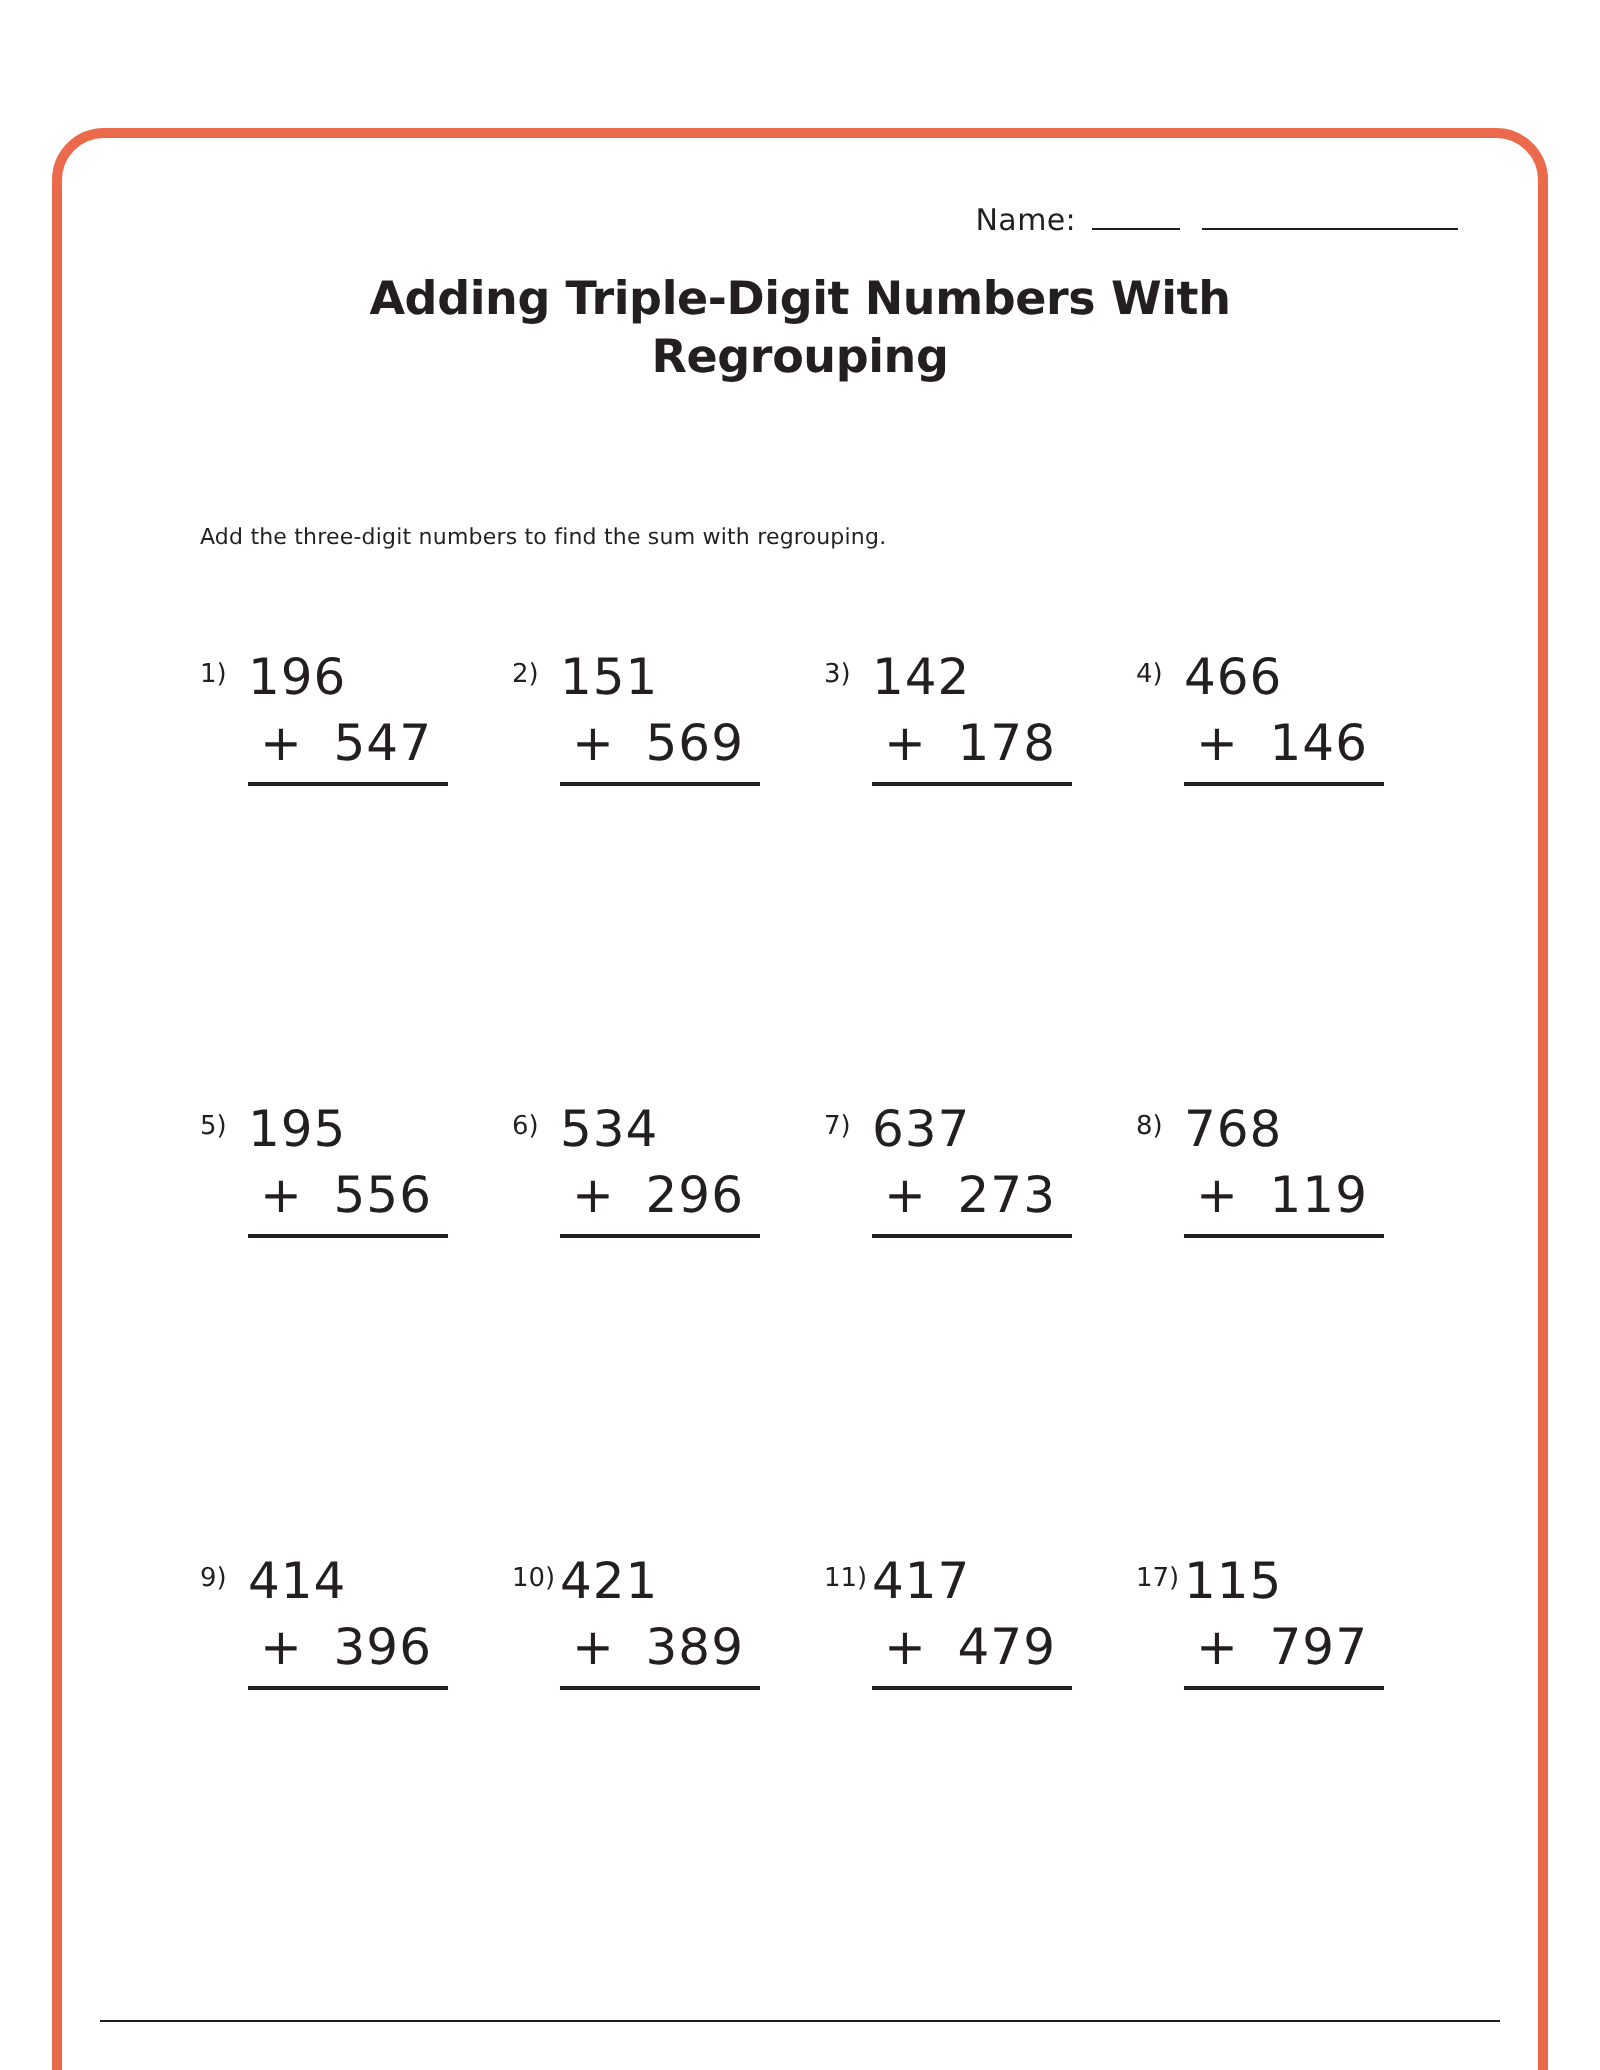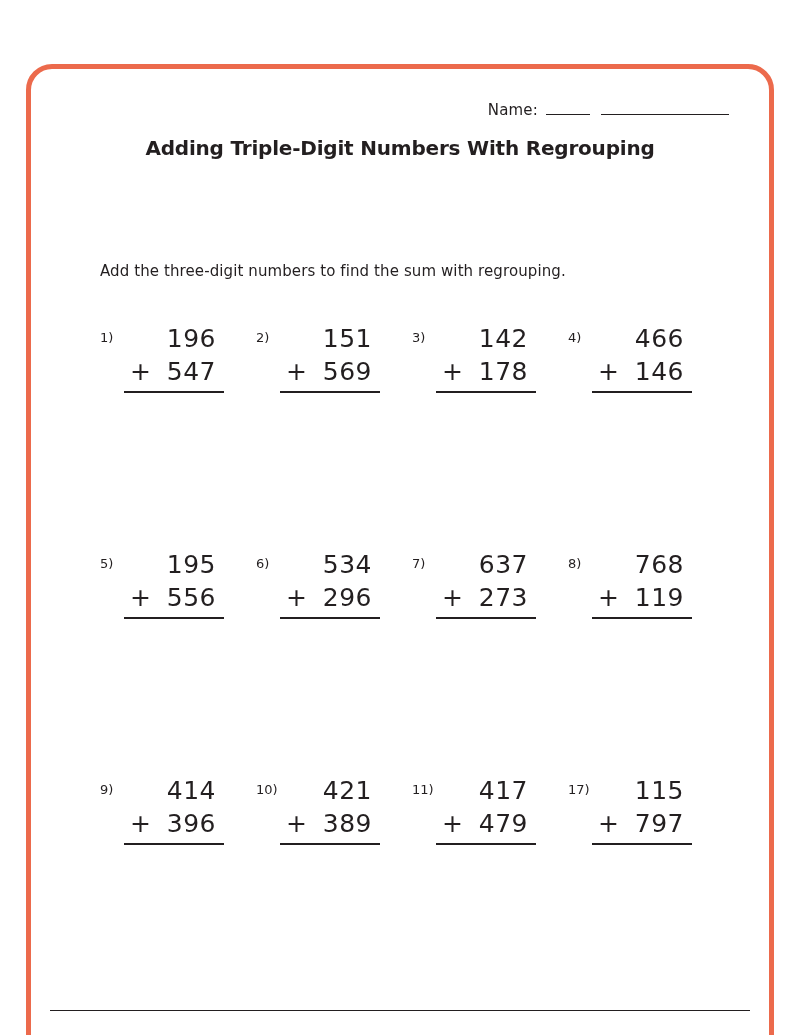--- a/index.html
+++ b/index.html
@@ -57,33 +57,33 @@
     height: 14px;
   }
   .name-blank.long { width: 128px; }
 
   .title {
     position: absolute;
     left: 0;
     right: 0;
     top: 88px;
     text-align: center;
-    font-size: 20px;
+    font-size: 23px;
     font-weight: bold;
     line-height: 1.28;
     letter-spacing: -0.2px;
     padding: 0 140px;
     box-sizing: border-box;
   }
 
   .instructions {
     position: absolute;
     left: 100px;
     top: 214px;
-    font-size: 15px;
+    font-size: 11px;
     letter-spacing: 0.1px;
   }
 
   .grid {
     position: absolute;
     left: 90px;
     top: 268px;
     width: 624px;
   }
   .row {
@@ -100,21 +100,21 @@
     left: 10px;
     top: 14px;
     font-size: 13px;
     color: #231f20;
   }
   .problem {
     position: absolute;
     left: 34px;
     top: 6px;
     width: 100px;
-    text-align: right;
+    text-align: left;
     font-size: 25px;
     line-height: 1.32;
     letter-spacing: 0.5px;
   }
   .addend-top {
     padding-right: 8px;
   }
   .addend-bottom {
     display: flex;
     justify-content: space-between;

